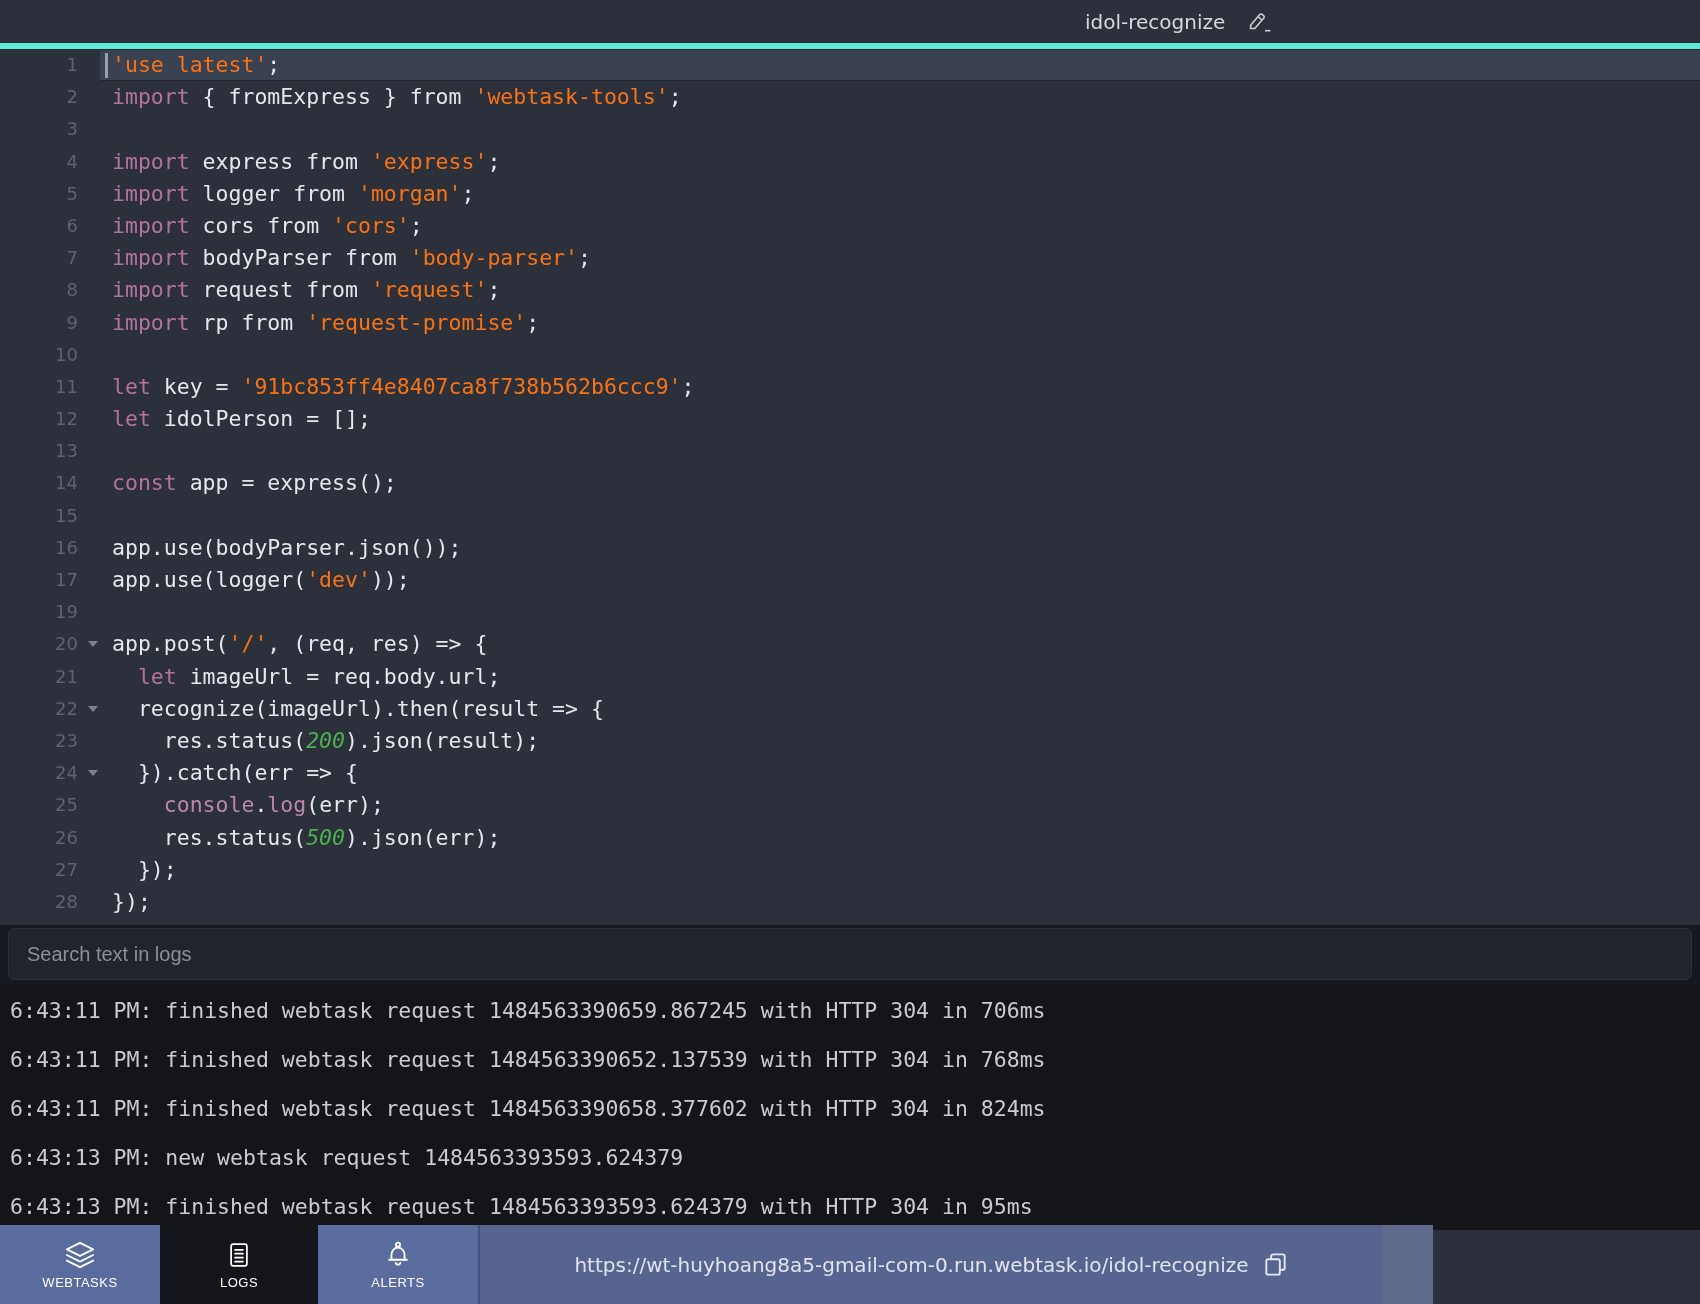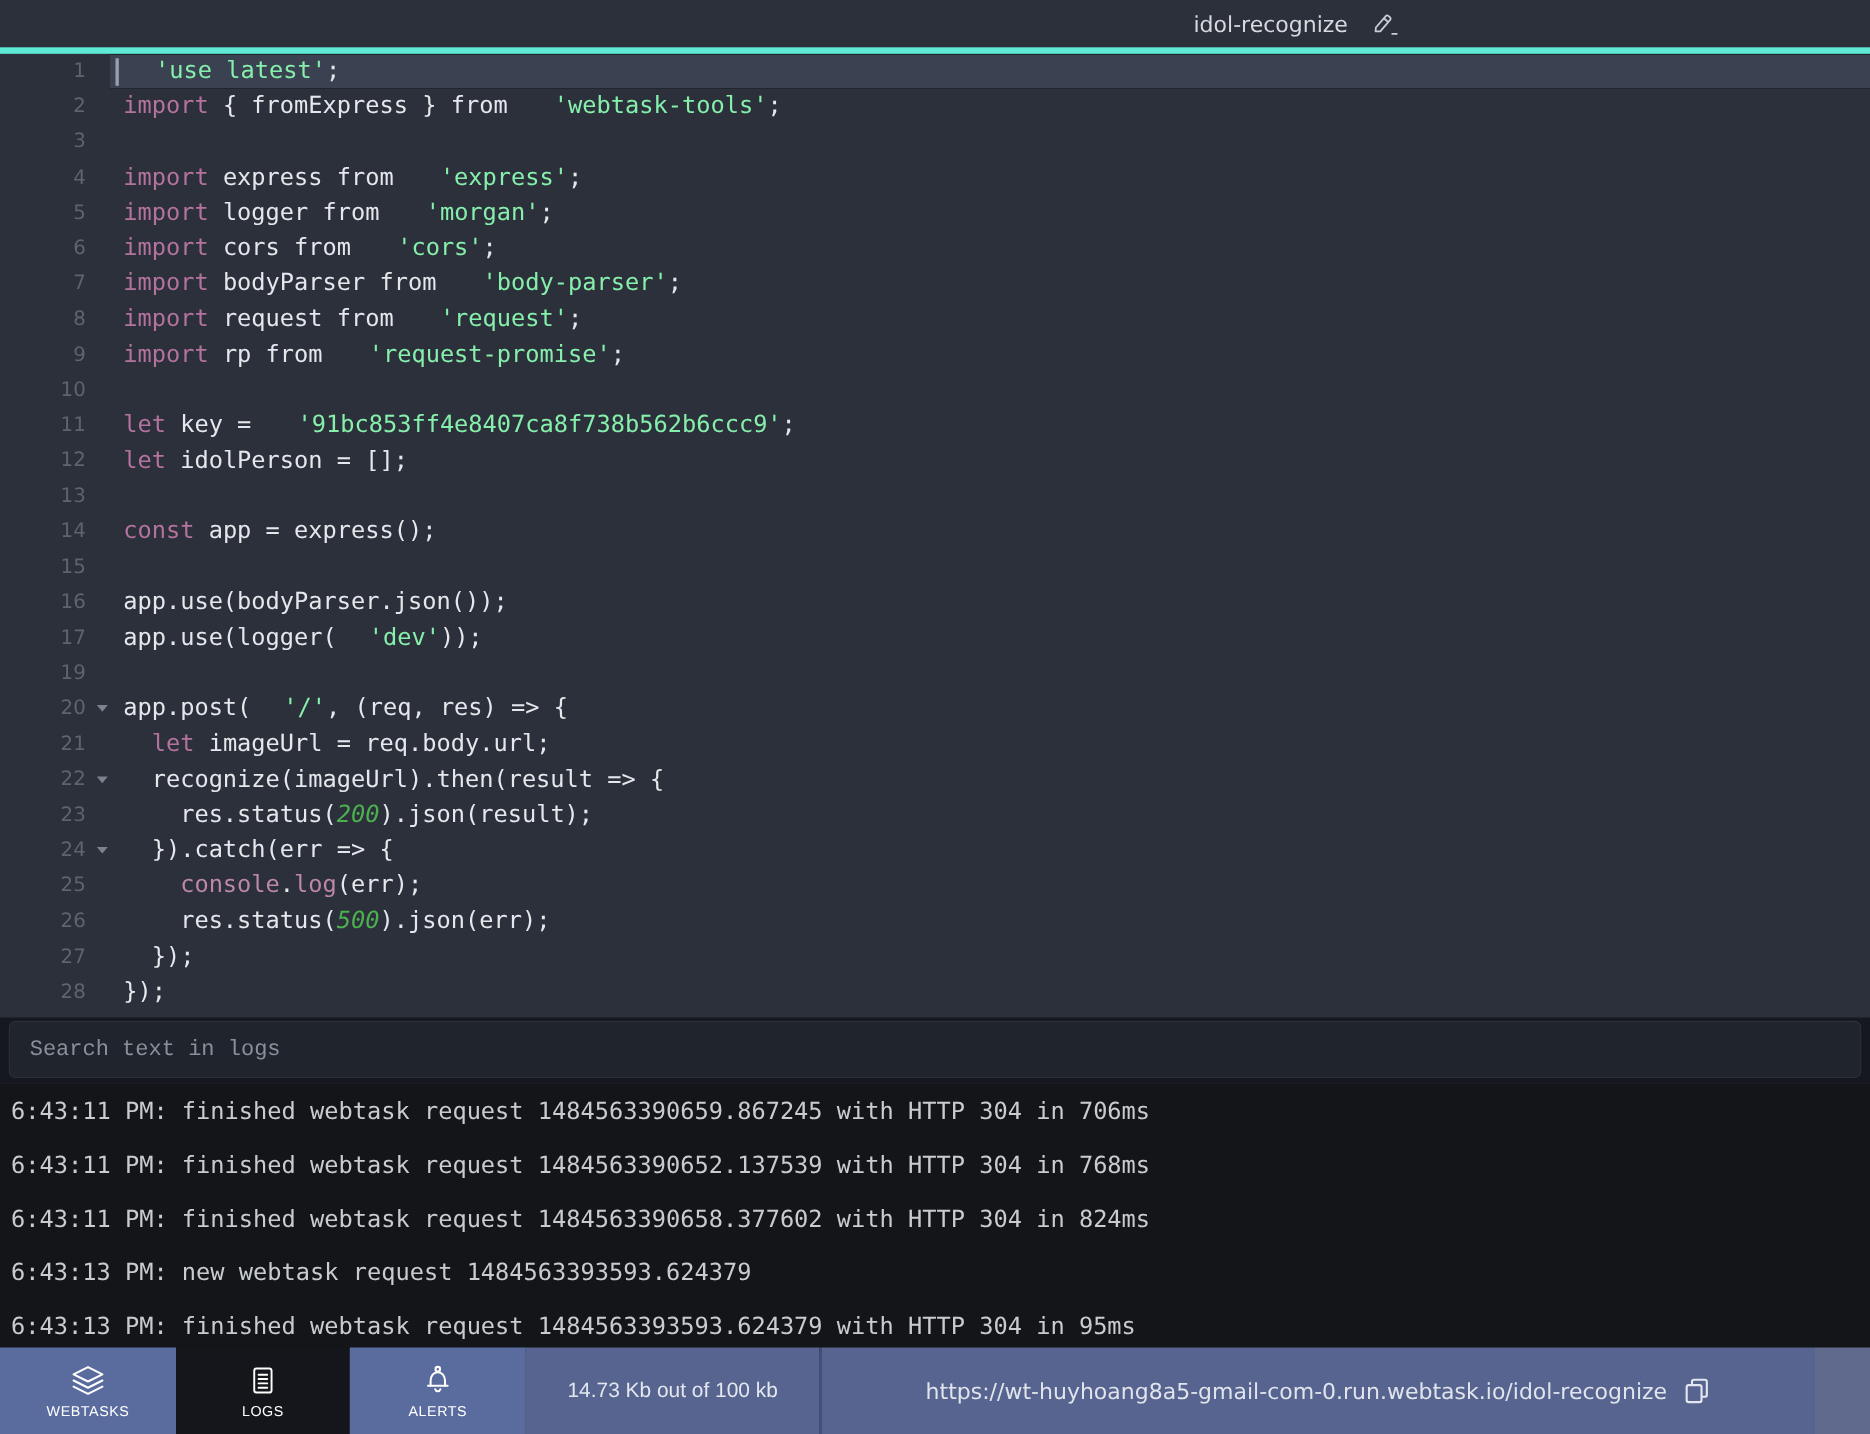--- a/index.html
+++ b/index.html
@@ -23,29 +23,29 @@
         border-left:5px solid transparent;border-right:5px solid transparent;
         border-top:6px solid #7b828d;}
   .codeline{flex:1;font-family:"DejaVu Sans Mono","Liberation Mono",monospace;
             font-size:21.5px;line-height:32.2px;white-space:pre;padding-left:12px;
             color:#e4e7eb;position:relative;}
   .row.active .codeline{background:#3a4150;
         box-shadow:inset 0 1px 0 #21252d, inset 0 -1px 0 #21252d;}
   .cursor{position:absolute;left:5px;top:4px;width:3px;height:25px;background:#98a0ab;}
   .t-p{color:#e4e7eb;}
   .t-k{color:#b4739e;}
-  .t-s{color:#86efac;margin-left:29px;}
+  .t-s{color:#f97316;}
   .t-n{color:#4caf50;font-style:italic;}
   .t-c{color:#bd87ab;}
 
   
   .searchbar{height:60px;background:#16181f;box-sizing:border-box;padding:3px 8px 5px 8px;}
   .searchbar input{width:100%;height:52px;box-sizing:border-box;background:#20242d;
         border:1px solid #2b303a;border-radius:6px;outline:none;
-        color:#d5d9de;font-family:Liberation Mono, monospace;font-size:20px;padding:0 18px;}
+        color:#d5d9de;font-family:Liberation Sans, sans-serif;font-size:20px;padding:0 18px;}
   .searchbar input::placeholder{color:#8a9099;}
 
   
   .logs{height:245px;background:#131519;box-sizing:border-box;padding:1px 0 0 10px;overflow:hidden;}
   .logline{font-family:"DejaVu Sans Mono","Liberation Mono",monospace;font-size:21.5px;
            line-height:49px;color:#c8ccd1;white-space:pre;}
 
   
   .toolbar{position:absolute;left:0;bottom:0;width:1700px;height:79px;display:flex;}
   .tab{display:flex;flex-direction:column;align-items:center;justify-content:center;
@@ -236,23 +236,20 @@
         <g fill="none" stroke="#ffffff" stroke-width="2" stroke-linecap="round" stroke-linejoin="round">
           <circle cx="16" cy="5" r="2.2"></circle>
           <path d="M9 21 V16.5 C9 11.5 12 8 16 8 C20 8 23 11.5 23 16.5 V21"></path>
           <path d="M6.5 21 H25.5"></path>
           <path d="M13.5 24.5 a2.6 2.6 0 0 0 5 0"></path>
         </g>
       </svg>
       <span class="lbl">ALERTS</span>
     </div>
 
-    <div class="sec sec-size">
-      <span class="txt">14.73 Kb out of 100 kb</span>
-    </div>
 
     <div class="sec-div"></div>
 
     <div class="sec sec-url">
       <span class="txt">https://wt-huyhoang8a5-gmail-com-0.run.webtask.io/idol-recognize</span>
       <svg class="icon" width="27" height="27" viewBox="0 0 28 28">
         <g stroke="#e3e7ef" stroke-width="2" stroke-linejoin="round">
           <rect x="9.5" y="3.5" width="14" height="16" rx="2" fill="none"></rect>
           <rect x="4.5" y="8.5" width="14" height="16" rx="2" fill="#57648f"></rect>
         </g>

